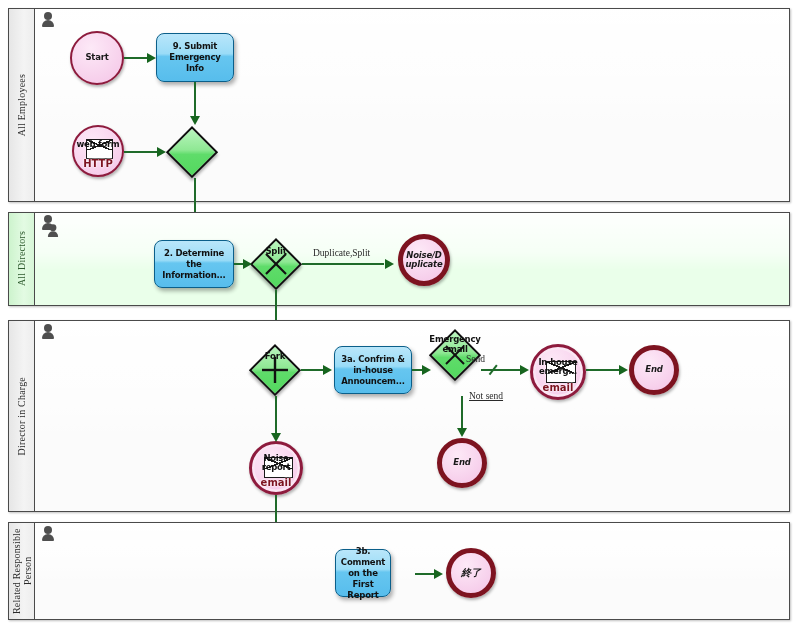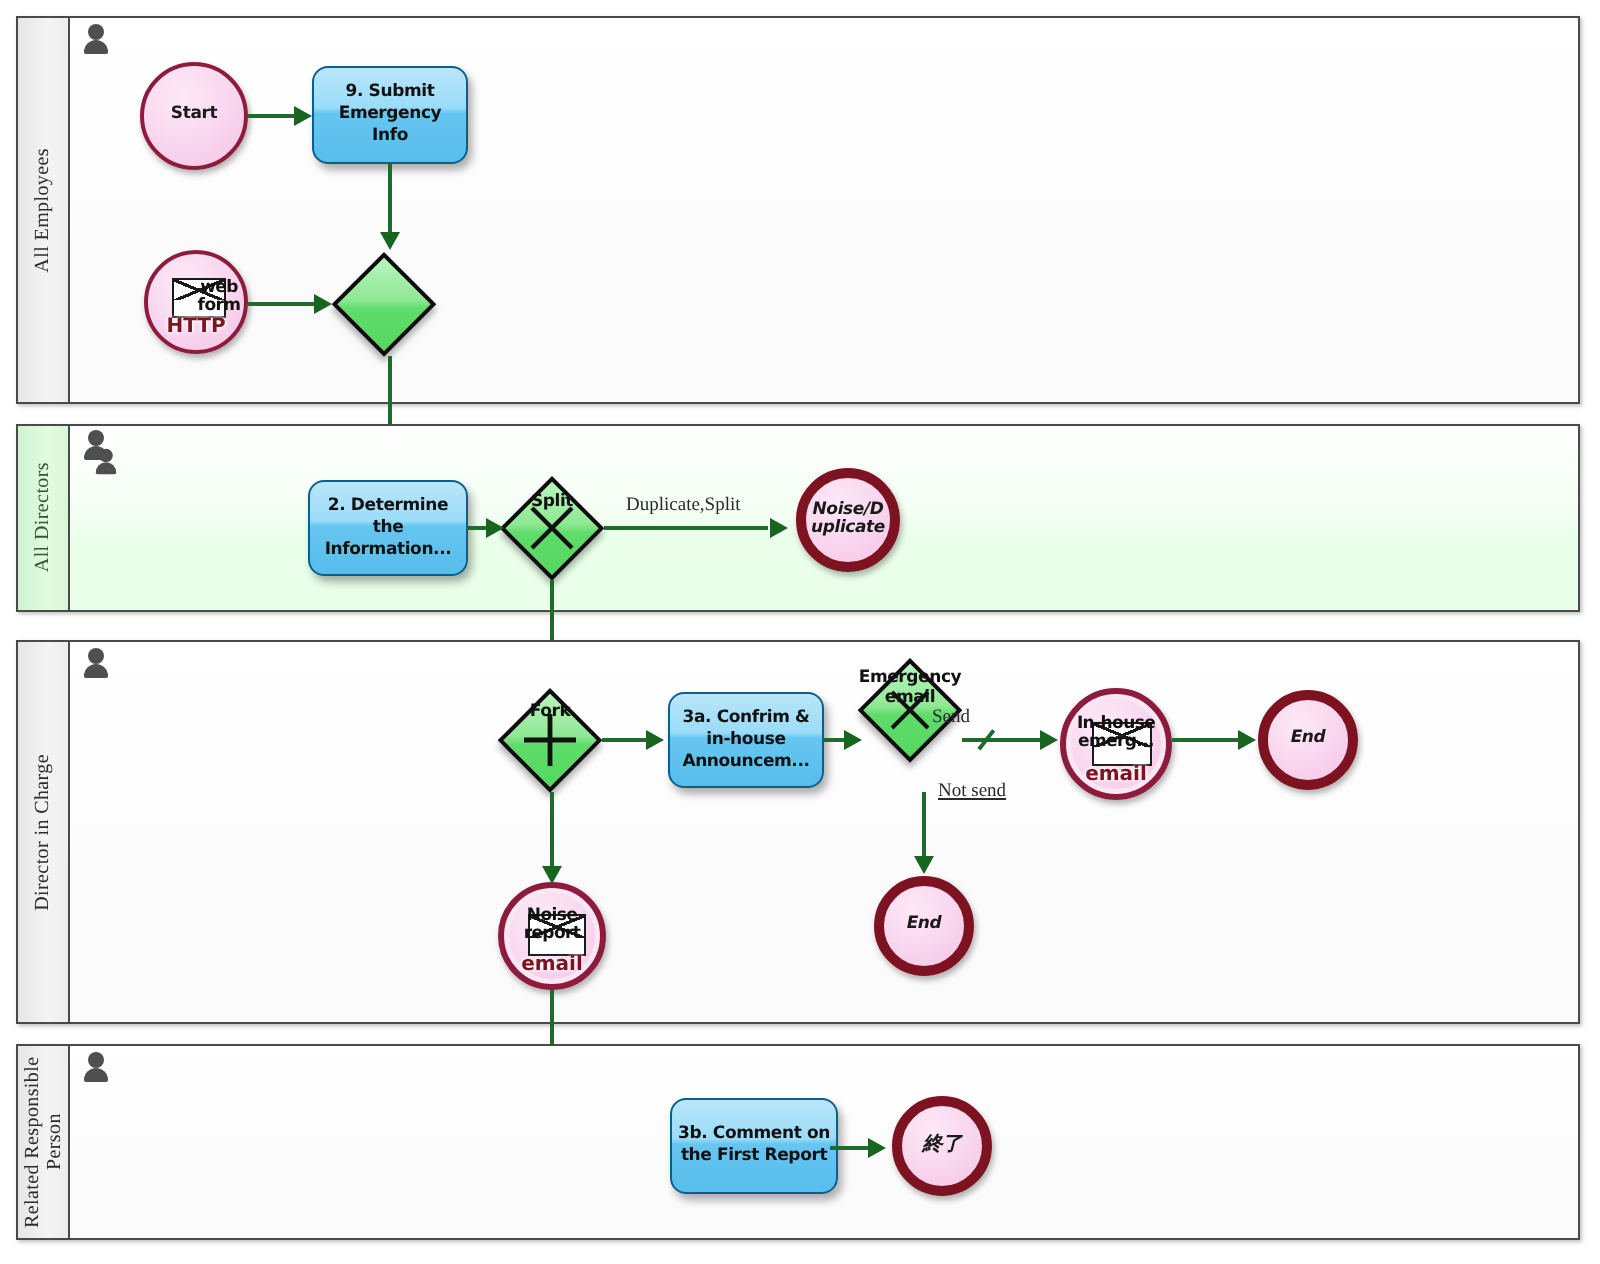--- a/index.html
+++ b/index.html
@@ -261,21 +261,21 @@
   <div class="node event event-start" style="left:70px; top:31px; width:54px; height:54px;">
     <span class="event-label">Start</span>
   </div>
 
   <div class="node task" style="left:156px; top:33px; width:78px; height:49px;">
     <span class="task-label">9. Submit Emergency Info</span>
   </div>
 
   <div class="node event event-msg" style="left:72px; top:125px; width:52px; height:52px;">
     <div class="envelope" style="left:12px; top:12px; width:27px; height:20px;"></div>
-    <div class="msg-overlay" style="top:13px;margin-left:23px;">web form</div>
+    <div class="msg-overlay" style="top:13px;">web form</div>
     <div class="msg-sub" style="top:31px;">HTTP</div>
   </div>
 
   <div class="gateway" style="left:166px; top:126px; width:52px; height:52px;">
     <div class="diamond"></div>
   </div>
 
   <div class="edge edge-h" style="left:124px; top:57px; width:24px;"></div>
   <div class="arrow arrow-r" style="left:147px; top:53px;"></div>
 
@@ -418,21 +418,21 @@
     </div>
     <div class="lane-body">
       <div class="lane-sheen"></div>
       <div class="actor-icon" style="left:6px; top:3px;">
         <div class="head"></div>
           <div class="body"></div>
       </div>
     </div>
   </div>
 
-  <div class="node task" style="left:335px; top:549px; width:84px; height:48px;">
+  <div class="node task" style="left:335px; top:549px; width:56px; height:48px;">
     <span class="task-label">3b. Comment on the First Report</span>
   </div>
 
   <div class="node event event-end" style="left:446px; top:548px; width:50px; height:50px;">
     <span class="event-label jp">終了</span>
   </div>
 
   <div class="edge edge-h" style="left:415px; top:573px; width:21px;"></div>
   <div class="arrow arrow-r" style="left:434px; top:569px;"></div>
 

